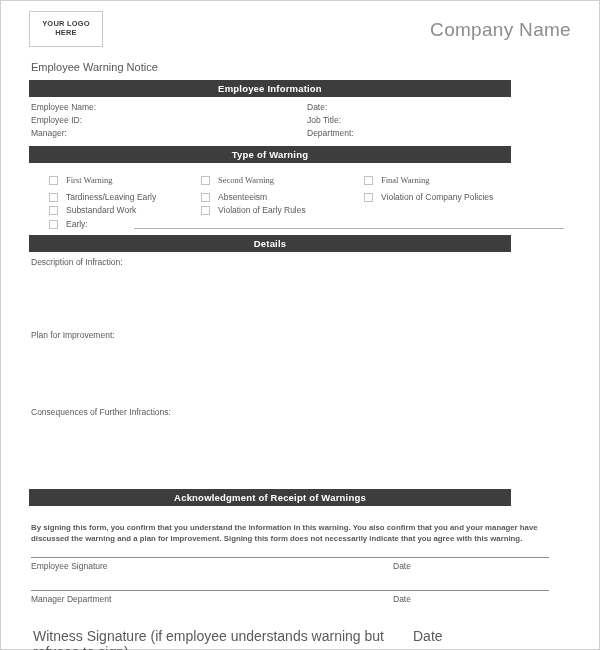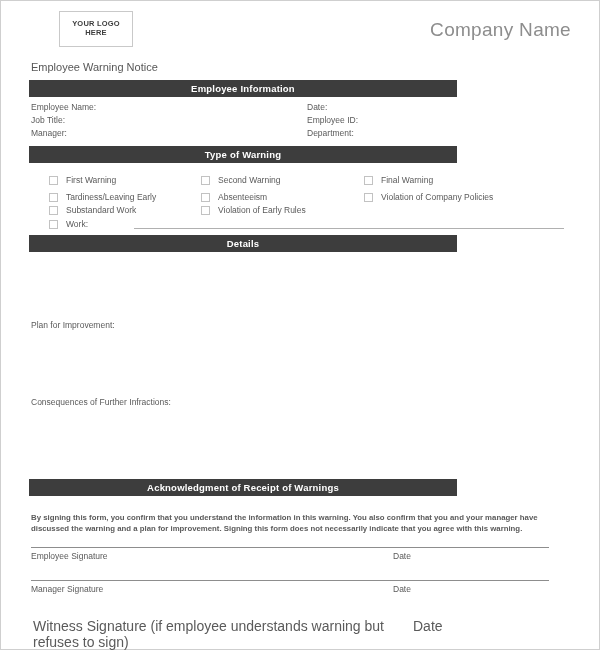--- a/index.html
+++ b/index.html
@@ -36,21 +36,20 @@
     box-sizing: border-box;
     width: 74px;
     height: 36px;
     border: 1px solid #c9c9c9;
     background: #ffffff;
     display: flex;
     flex-direction: column;
     align-items: center;
     justify-content: center;
     line-height: 1.15;
-    margin-left: 30px;
   }
   .logo-line {
     font-size: 7.5px;
     font-weight: bold;
     letter-spacing: .2px;
     color: #3d3d3d;
   }
   .company-name {
     font-size: 19px;
     color: #8d8d8d;
@@ -67,21 +66,21 @@
   }
 
   
   .bar {
     background: #3d3d3d;
     color: #ffffff;
     font-size: 9.5px;
     font-weight: bold;
     text-align: center;
     padding: 3px 0 3px;
-    width: 428px;
+    width: 482px;
     margin: 0 0 5px 0;
     letter-spacing: .2px;
   }
 
   
   .info-grid {
     display: grid;
     grid-template-columns: 276px auto;
     row-gap: 3px;
     font-size: 8.5px;
@@ -105,20 +104,21 @@
     gap: 8px;
     font-size: 8.5px;
     color: #5a5a5a;
   }
 
   .warning-row {
     display: grid;
     grid-template-columns: 152px 163px auto;
     margin: 12px 0 7px 20px;
     align-items: center;
+    font-family: Liberation Serif, serif;
   }
 
   .offense-grid {
     display: grid;
     grid-template-columns: 152px 163px auto;
     row-gap: 3px;
     margin: 0 0 4px 20px;
   }
   .other-row {
     display: flex;
@@ -190,22 +190,22 @@
     </div>
     <div class="company-name">Company Name</div>
   </div>
 
   <div class="doc-title">Employee Warning Notice</div>
 
   <div class="bar">Employee Information</div>
   <div class="info-grid">
     <div class="info-cell">Employee Name:</div>
     <div class="info-cell">Date:</div>
+    <div class="info-cell">Employee ID:</div>
     <div class="info-cell">Job Title:</div>
-    <div class="info-cell">Employee ID:</div>
     <div class="info-cell">Manager:</div>
     <div class="info-cell">Department:</div>
   </div>
 
   <div class="bar">Type of Warning</div>
   <div class="warning-row">
     <label class="cb-item">
       <span class="cb-box"></span>
       <span>First Warning</span>
     </label>
@@ -236,26 +236,27 @@
       <span class="cb-box"></span>
       <span>Substandard Work</span>
     </label>
     <label class="cb-item">
       <span class="cb-box"></span>
       <span>Violation of Early Rules</span>
     </label>
   </div>
   <div class="other-row">
     <span class="cb-box"></span>
-    <span class="other-label">Work:</span>
+    <span class="other-label">Early:</span>
     <span class="other-line"></span>
   </div>
 
   <div class="bar">Details</div>
 
+  <div class="detail-label">Description of Infraction:</div>
   <div class="detail-space-1"></div>
 
   <div class="detail-label">Plan for Improvement:</div>
   <div class="detail-space-2"></div>
 
   <div class="detail-label">Consequences of Further Infractions:</div>
   <div class="detail-space-3"></div>
 
   <div class="bar">Acknowledgment of Receipt of Warnings</div>
   <div class="ack-text">By signing this form, you confirm that you understand the information in this warning. You also confirm that you and your manager have discussed the warning and a plan for improvement. Signing this form does not necessarily indicate that you agree with this warning.</div>
@@ -265,21 +266,21 @@
     <div class="sig-line"></div>
     <div class="sig-labels">
       <span>Employee Signature</span>
       <span>Date</span>
     </div>
 
     <div class="sig-gap"></div>
 
     <div class="sig-line"></div>
     <div class="sig-labels">
-      <span>Manager Signature</span>
+      <span>Manager Department</span>
       <span>Date</span>
     </div>
 
     <div class="witness-row">
       <span>Witness Signature (if employee understands warning but refuses to sign)</span>
       <span>Date</span>
     </div>
 
   </div>
 </div>

